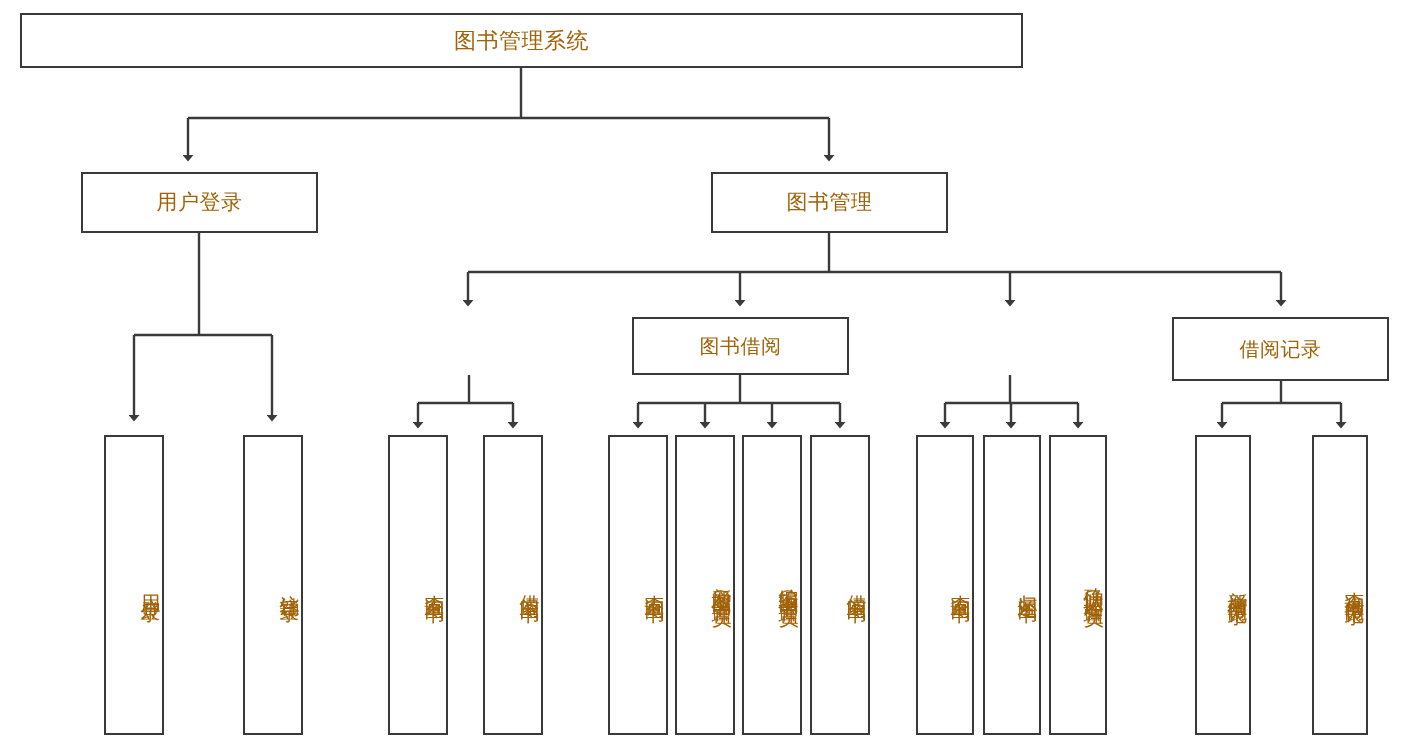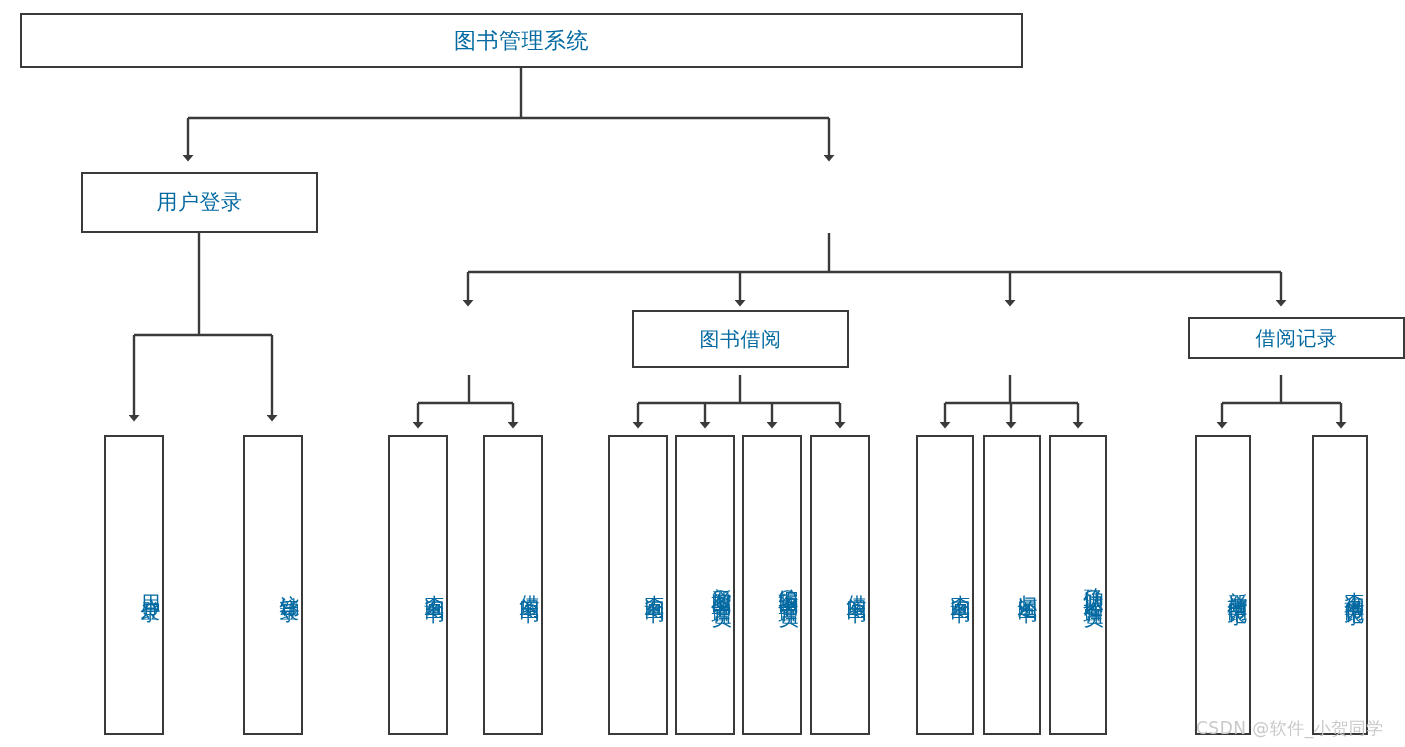--- a/index.html
+++ b/index.html
@@ -26,21 +26,21 @@
     pointer-events: none;
   }
   .node {
     position: absolute;
     box-sizing: border-box;
     border: 2px solid #3a3a3a;
     background: #ffffff;
     display: flex;
     align-items: center;
     justify-content: center;
-    color: #0369a1;
+    color: #a16207;
     font-size: 21px;
     line-height: 1.15;
     letter-spacing: 0.5px;
   }
   .node.root       { font-size: 22px; }
   .node.level1     { font-size: 21px; }
   .node.level2     { font-size: 20px; }
   .node.leaf {
     writing-mode: vertical-rl;
     text-orientation: upright;
@@ -121,26 +121,27 @@
       <path d="M1222,403 L1341,403"></path>
       <path d="M1222,403 L1222,425" marker-end="url(#arrowhead)"></path>
       <path d="M1341,403 L1341,425" marker-end="url(#arrowhead)"></path>
     </g>
   </svg>
 
   <div class="node root" style="left:20px; top:13px; width:1003px; height:55px;">图书管理系统</div>
 
   <div class="node level1" style="left:81px; top:172px; width:237px; height:61px;">用户登录</div>
 
+  <div class="node level1" style="left:711px; top:172px; width:237px; height:61px;">图书管理</div>
 
 
-  <div class="node level2" style="left:632px; top:310px; width:217px; height:58px;">图书借阅</div>
+  <div class="node level2" style="left:632px; top:317px; width:217px; height:58px;">图书借阅</div>
 
 
-  <div class="node level2" style="left:1172px; top:317px; width:217px; height:42px;margin-left:16px;">借阅记录</div>
+  <div class="node level2" style="left:1172px; top:317px; width:217px; height:64px;">借阅记录</div>
 
   <div class="node leaf" style="left:104px; top:435px; width:60px; height:300px;">
     <span class="leaf-text">用户登录</span>
   </div>
 
   <div class="node leaf" style="left:243px; top:435px; width:60px; height:300px;">
     <span class="leaf-text">注销登录</span>
   </div>
 
   <div class="node leaf" style="left:388px; top:435px; width:60px; height:300px;">
@@ -180,15 +181,14 @@
   </div>
 
   <div class="node leaf" style="left:1195px; top:435px; width:56px; height:300px;">
     <span class="leaf-text">新增借阅记录</span>
   </div>
 
   <div class="node leaf" style="left:1312px; top:435px; width:56px; height:300px;">
     <span class="leaf-text">查询借阅记录</span>
   </div>
 
-  <div class="watermark" style="left:1196px; top:717px;">CSDN @软件_小贺同学</div>
 
 </div>
 
 </body></html>

